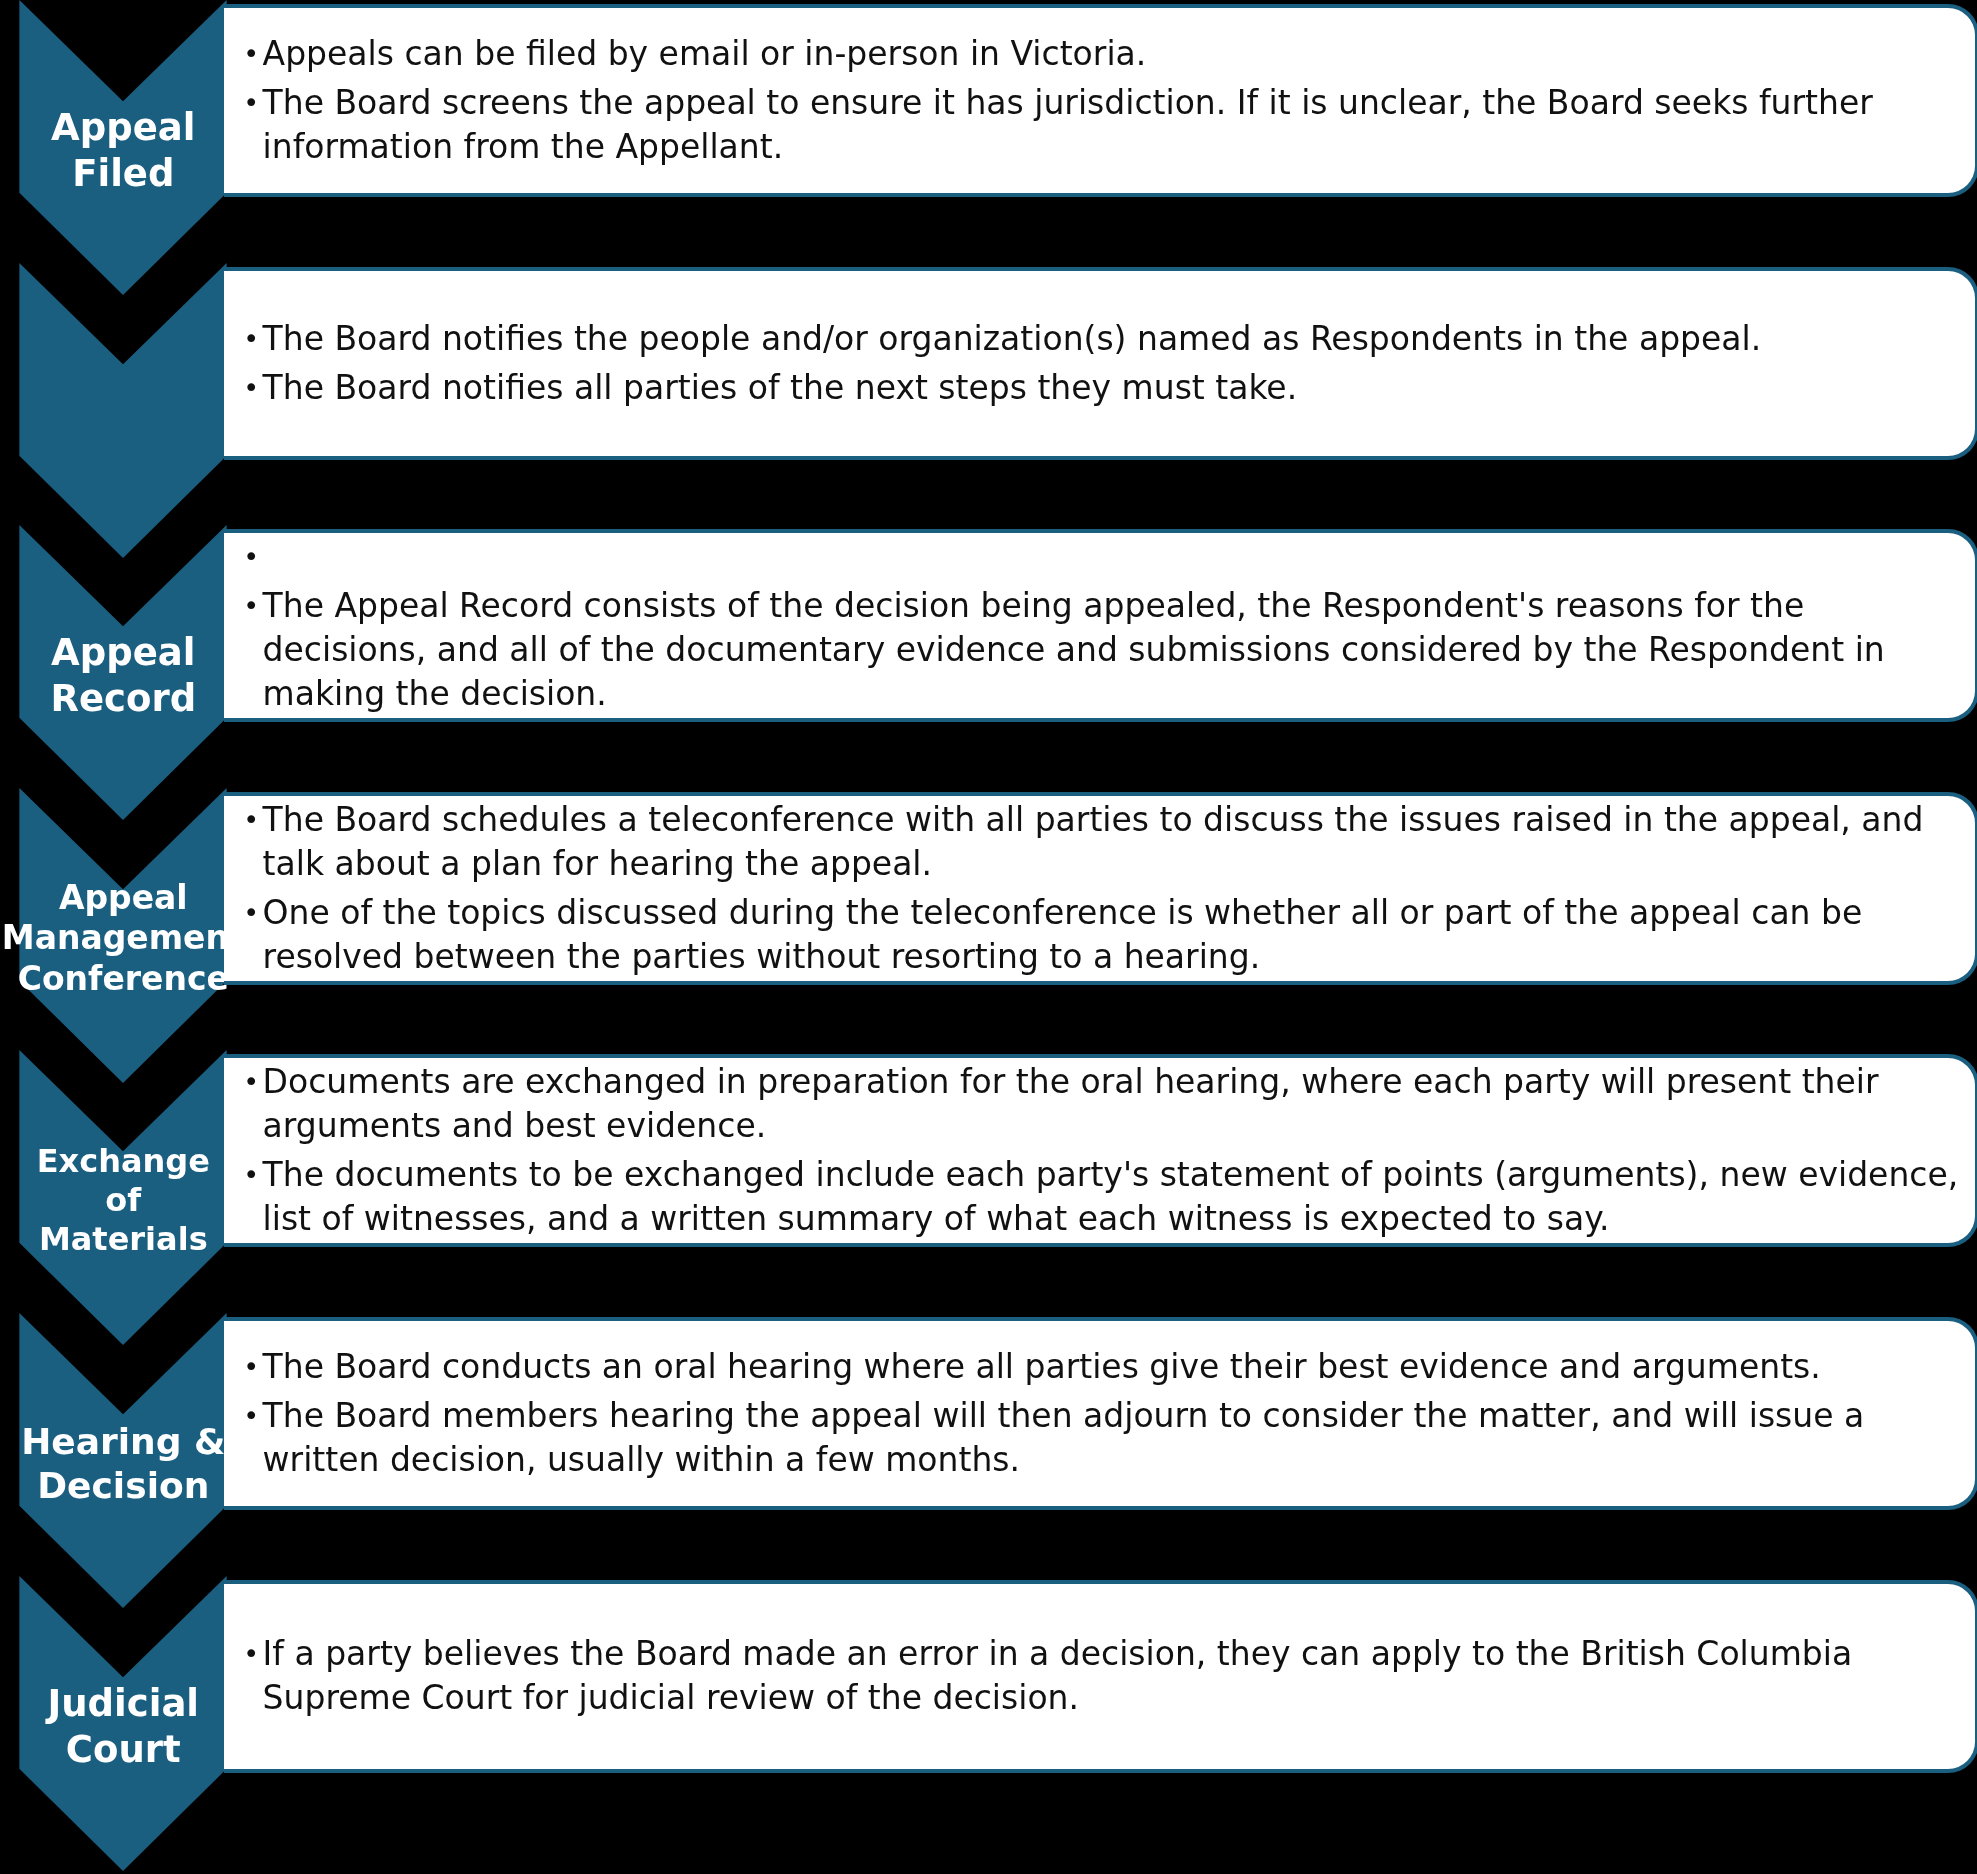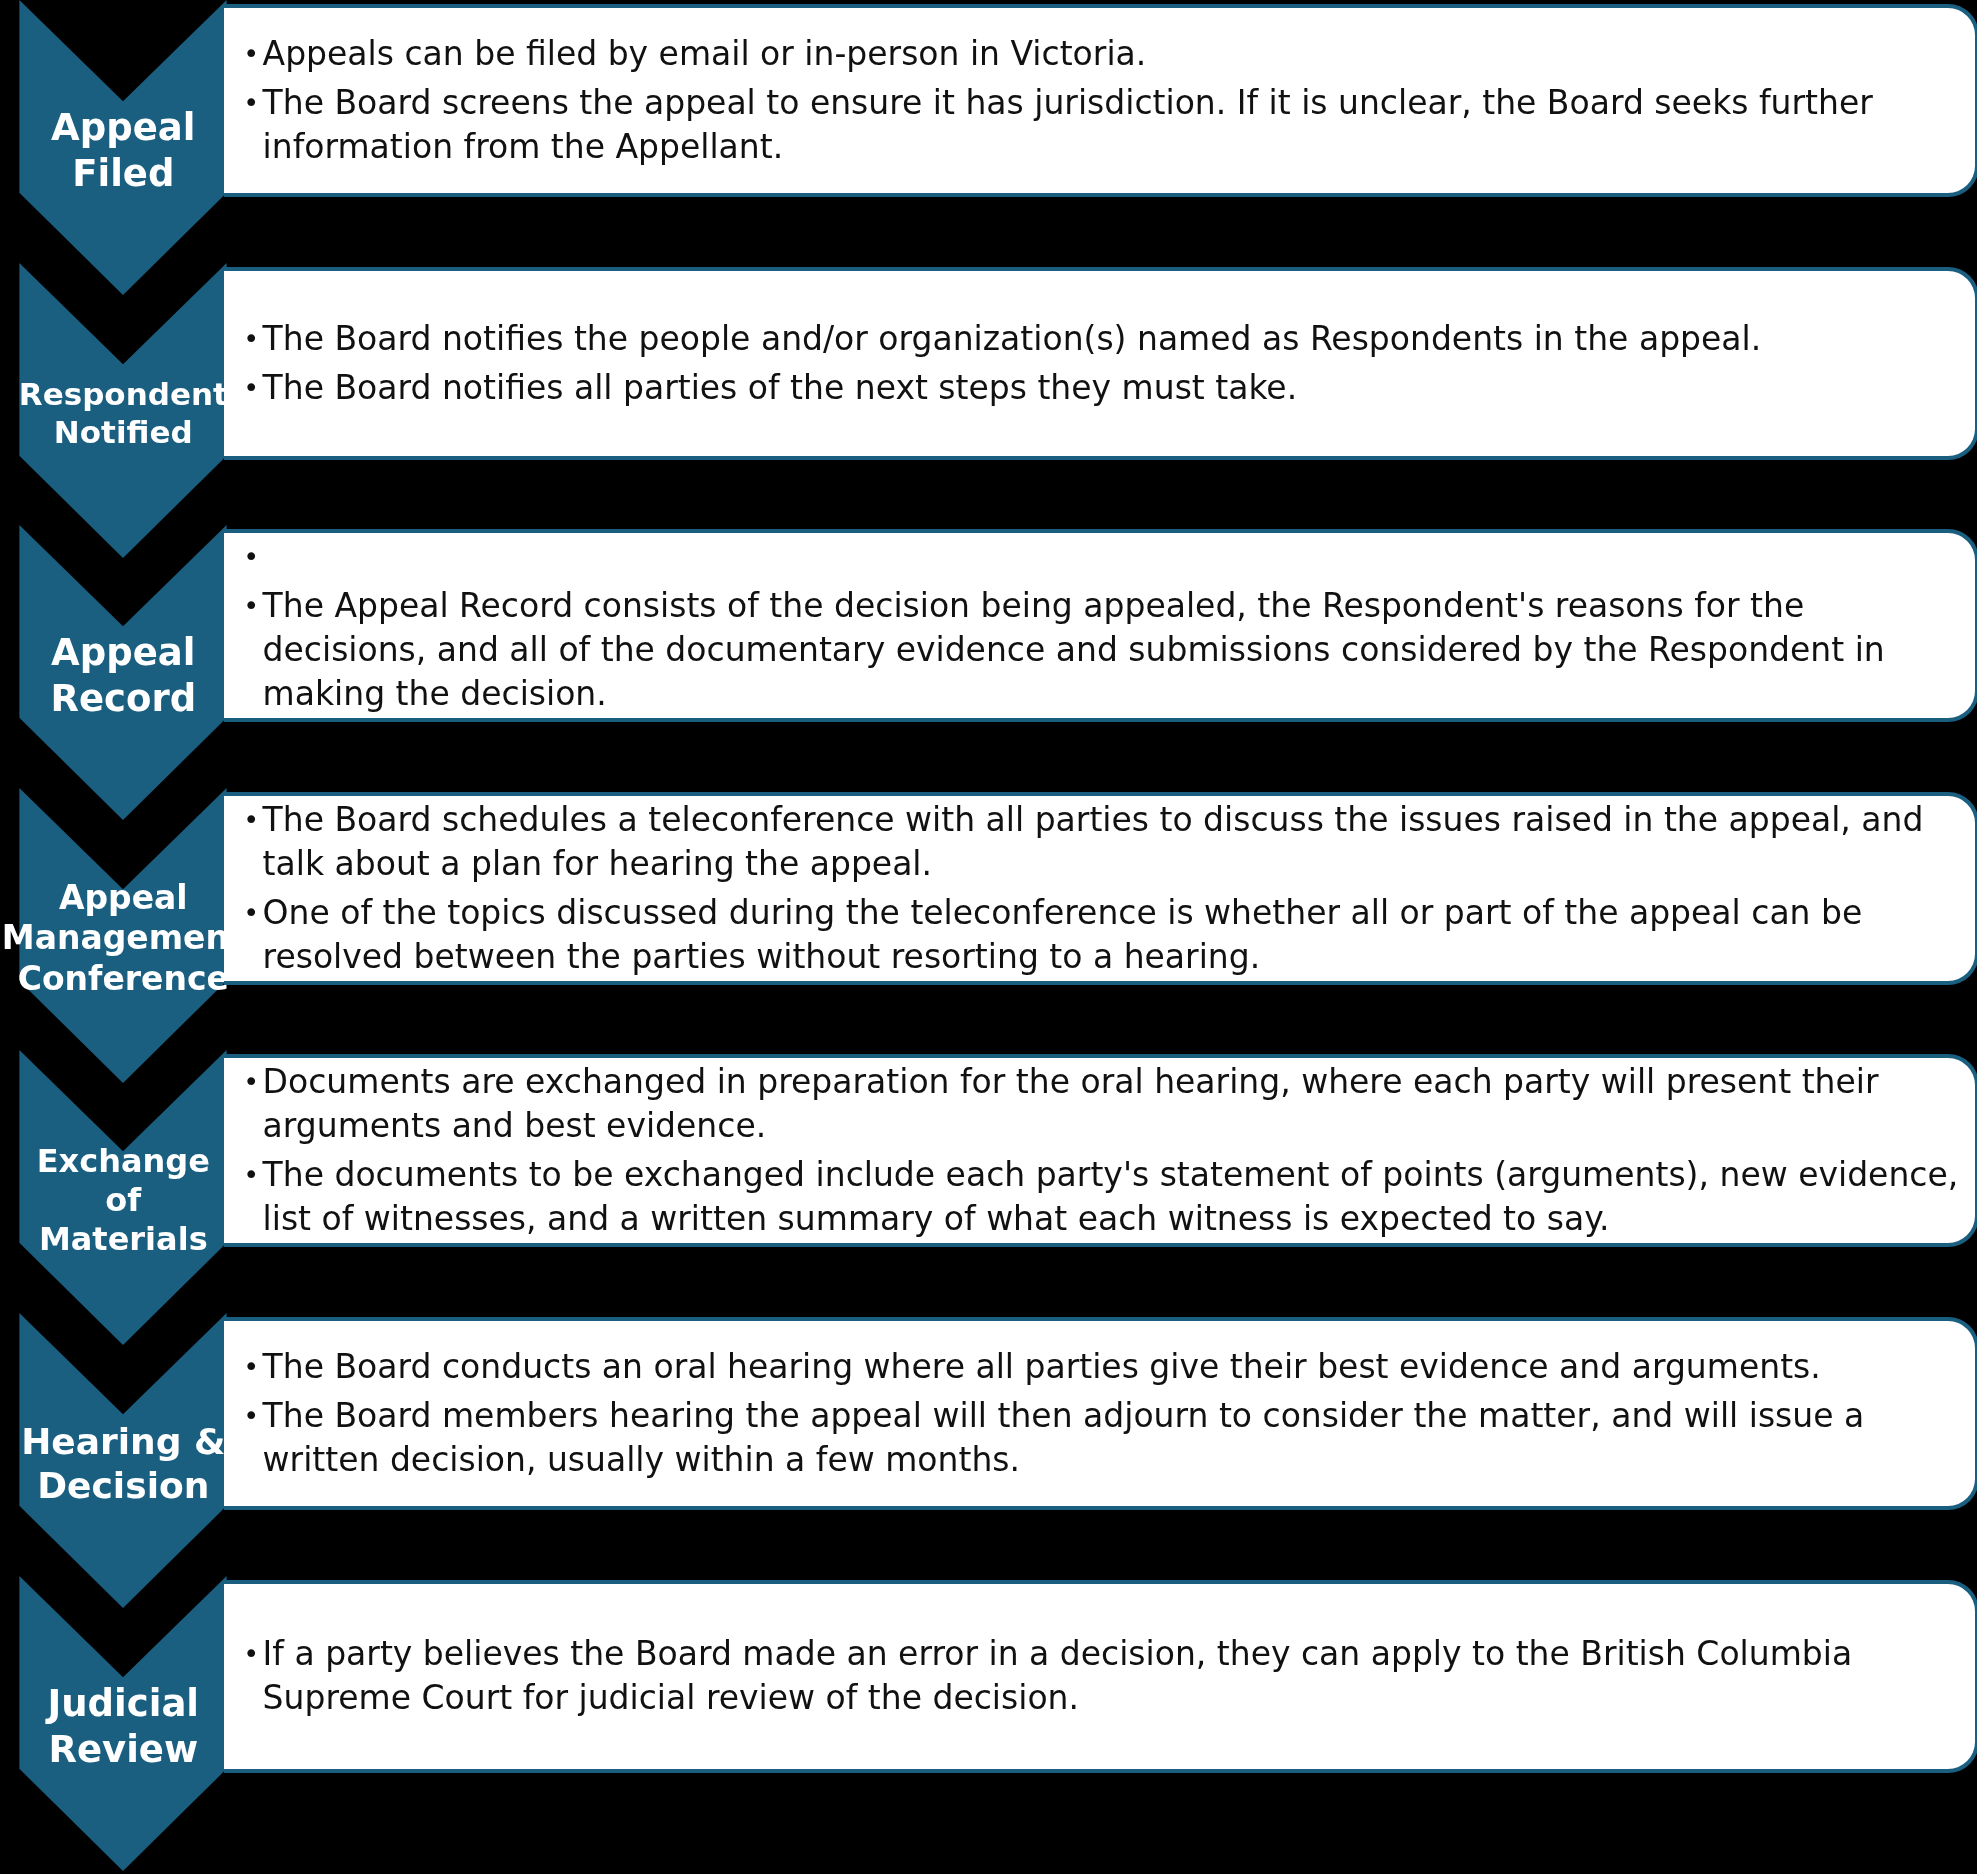--- a/index.html
+++ b/index.html
@@ -32,21 +32,20 @@
       <span class="dot">•</span>
       <span>The Board screens the appeal to ensure it has jurisdiction. If it is unclear, the Board seeks further information from the Appellant.</span>
         </div>
       </div>
     </div>
     <div class="row" style="top: 263px;">
     <div class="chev">
       <svg width="208" height="295" viewBox="0 0 215 306">
         <polygon points="0,0 107.5,105 215,0 215,200 107.5,306 0,200" fill="#1a5e80"></polygon>
       </svg>
-      <div class="chev-label" style="font-size:31px">Respondent Notified</div>
     </div>
     <div class="box" style="border-color:#1a5e80">
         <div class="bul">
       <span class="dot">•</span>
       <span>The Board notifies the people and/or organization(s) named as Respondents in the appeal.</span>
         </div>
         <div class="bul">
       <span class="dot">•</span>
       <span>The Board notifies all parties of the next steps they must take.</span>
         </div>
@@ -121,21 +120,21 @@
       <span class="dot">•</span>
       <span>The Board members hearing the appeal will then adjourn to consider the matter, and will issue a written decision, usually within a few months.</span>
         </div>
       </div>
     </div>
     <div class="row" style="top: 1576px;">
     <div class="chev">
       <svg width="208" height="295" viewBox="0 0 215 306">
         <polygon points="0,0 107.5,105 215,0 215,200 107.5,306 0,200" fill="#1a5e80"></polygon>
       </svg>
-      <div class="chev-label" style="font-size:37px">Judicial Review</div>
+      <div class="chev-label" style="font-size:37px">Judicial Court</div>
     </div>
     <div class="box" style="border-color:#1a5e80">
         <div class="bul">
       <span class="dot">•</span>
       <span>If a party believes the Board made an error in a decision, they can apply to the British Columbia Supreme Court for judicial review of the decision.</span>
         </div>
       </div>
     </div>
   </div>
 

